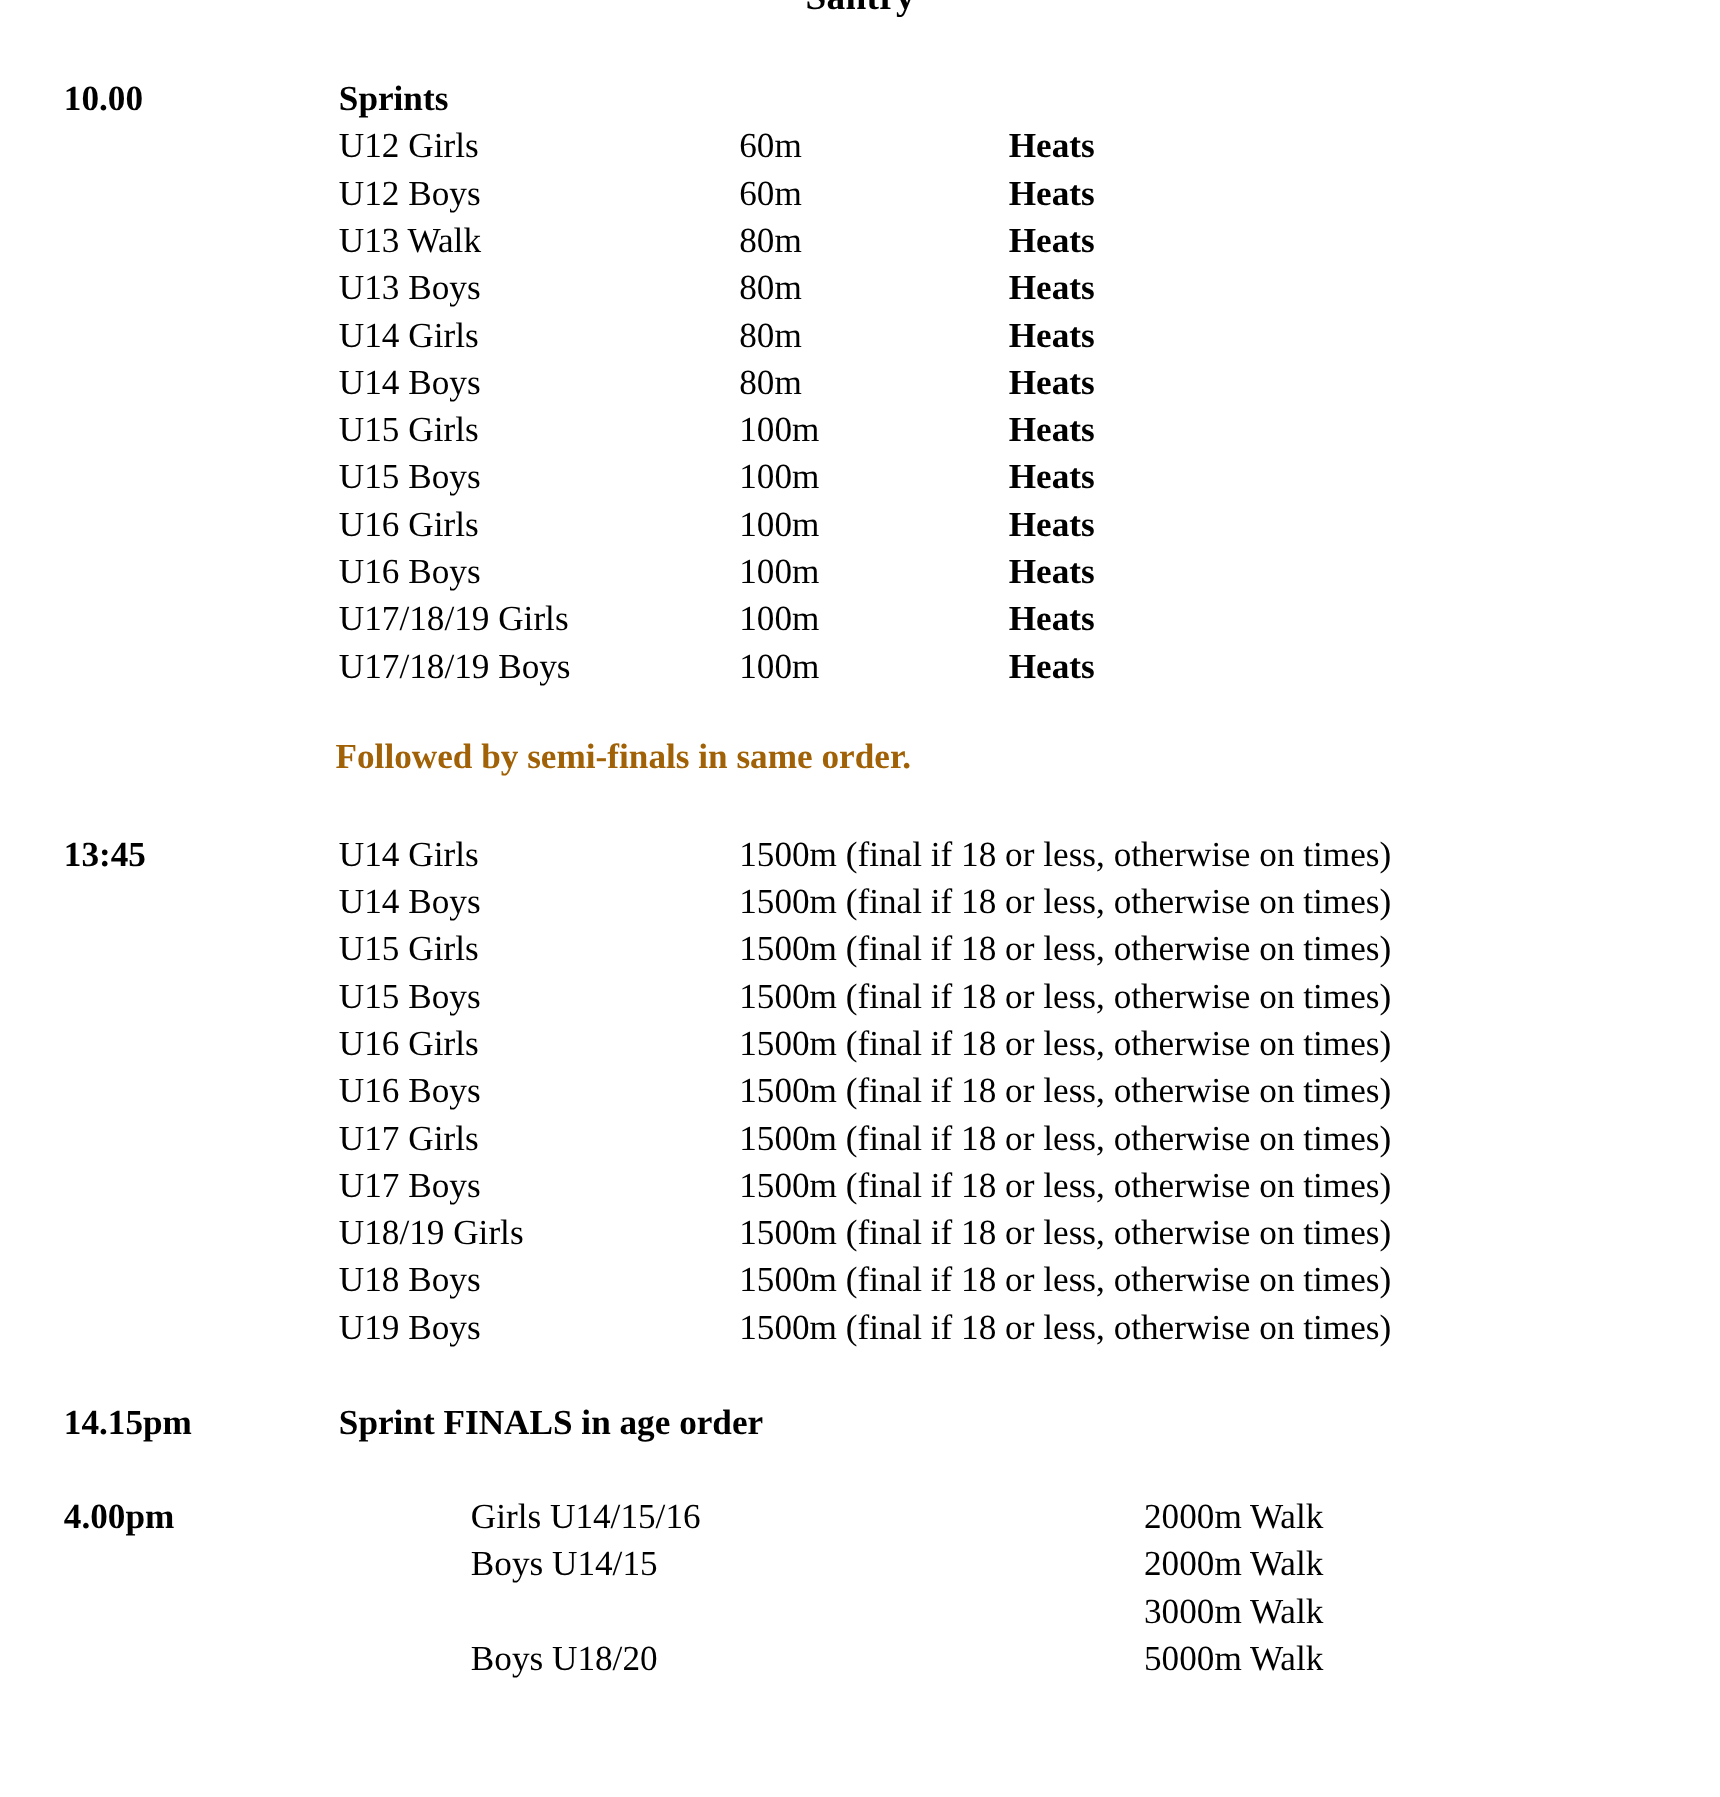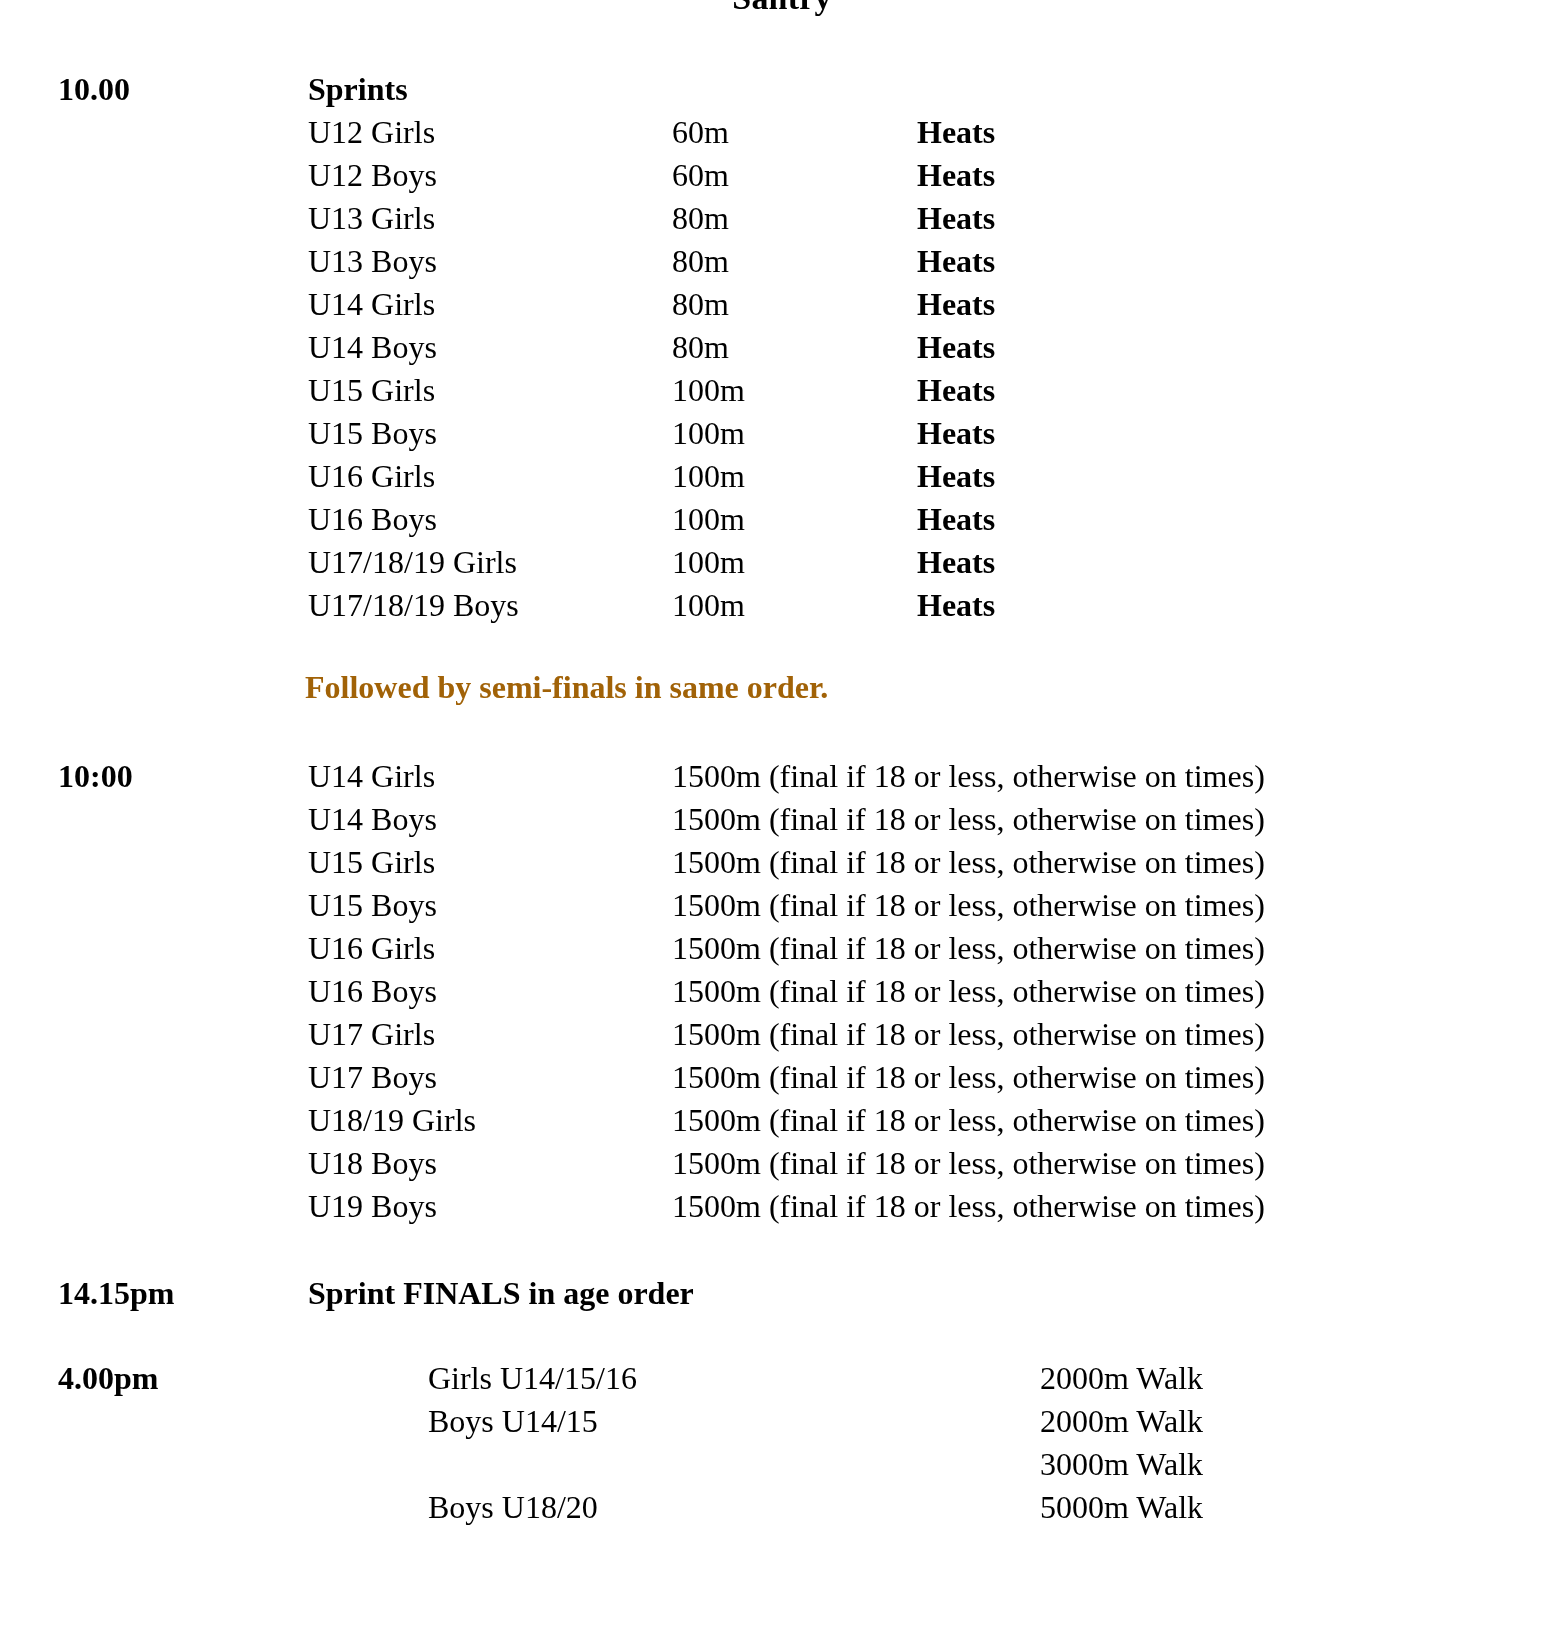--- a/index.html
+++ b/index.html
@@ -115,21 +115,21 @@
       <span class="cell col-event">U12 Girls</span>
       <span class="cell col-dist">60m</span>
       <span class="cell col-stat">Heats</span>
     </div>
     <div class="row">
       <span class="cell col-event">U12 Boys</span>
       <span class="cell col-dist">60m</span>
       <span class="cell col-stat">Heats</span>
     </div>
     <div class="row">
-      <span class="cell col-event">U13 Girls</span>
+      <span class="cell col-event">U13 Walk</span>
       <span class="cell col-dist">80m</span>
       <span class="cell col-stat">Heats</span>
     </div>
     <div class="row">
       <span class="cell col-event">U13 Boys</span>
       <span class="cell col-dist">80m</span>
       <span class="cell col-stat">Heats</span>
     </div>
     <div class="row">
       <span class="cell col-event">U14 Girls</span>
@@ -170,21 +170,21 @@
       <span class="cell col-event">U17/18/19 Boys</span>
       <span class="cell col-dist">100m</span>
       <span class="cell col-stat">Heats</span>
     </div>
   </div>
 
   <div class="note-red" id="note-semifinals" style="color: #a16207;">Followed by semi-finals in same order.</div>
 
   <div class="block" id="block-1500">
     <div class="row">
-      <span class="cell col-time">10:00</span>
+      <span class="cell col-time">13:45</span>
       <span class="cell col-event">U14 Girls</span>
       <span class="cell col-dist">1500m (final if 18 or less, otherwise on times)</span>
     </div>
     <div class="row">
       <span class="cell col-event">U14 Boys</span>
       <span class="cell col-dist">1500m (final if 18 or less, otherwise on times)</span>
     </div>
     <div class="row">
       <span class="cell col-event">U15 Girls</span>
       <span class="cell col-dist">1500m (final if 18 or less, otherwise on times)</span>

